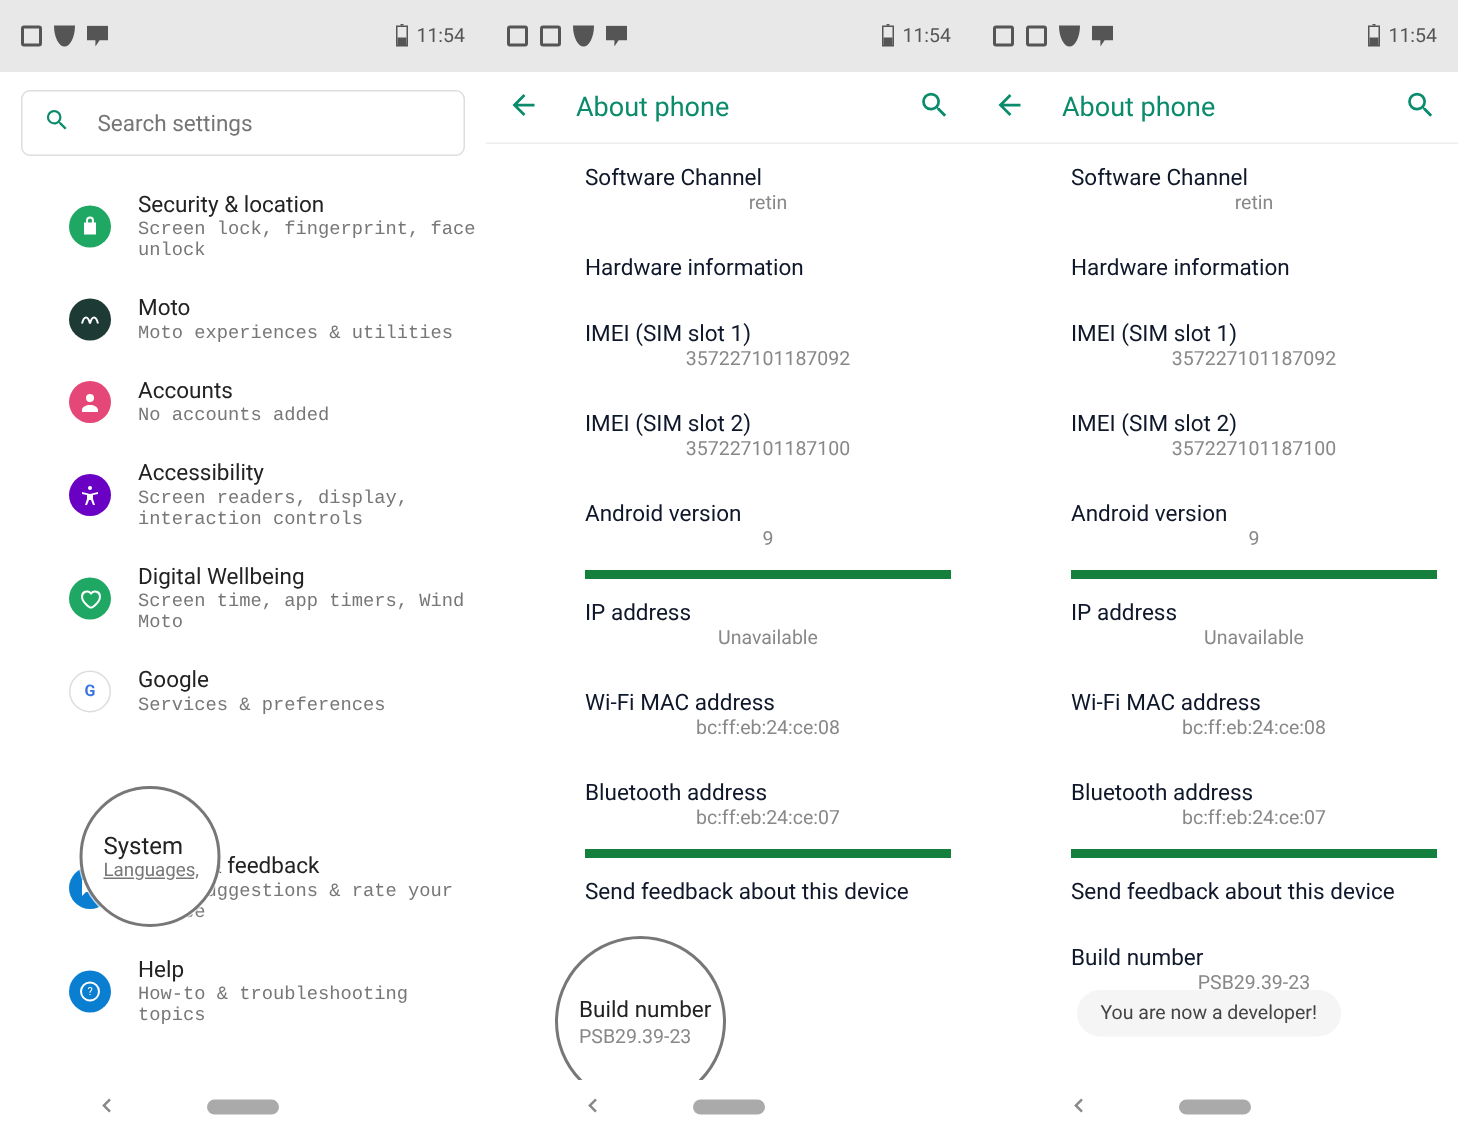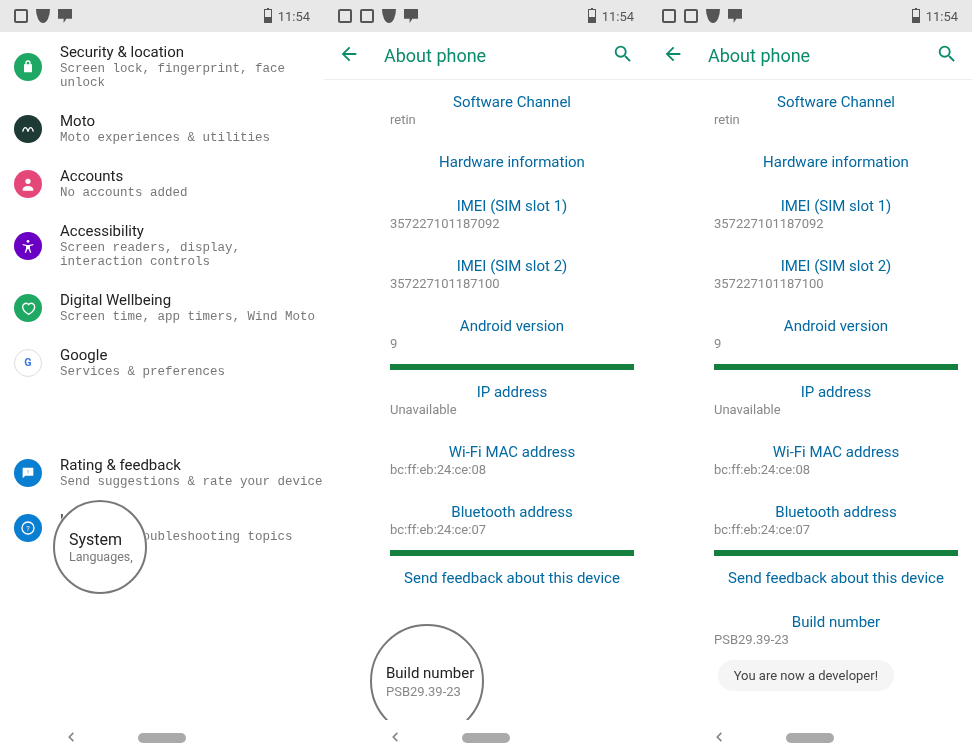--- a/index.html
+++ b/index.html
@@ -1,53 +1,53 @@
 <!DOCTYPE html>
 <html><head>
 <meta charset="utf-8">
 <style>
 * { margin: 0; padding: 0; box-sizing: border-box; font-family: Roboto, Arial, sans-serif; }
 body { background: #fff; width: 972px; height: 756px; position: relative; overflow: hidden; }
 .triple { display: flex; width: 972px; height: 720px; }
 .panel { width: 324px; height: 720px; position: relative; background: #fff; }
-.status-bar { height: 32px; background: #e8e8e8; display: flex; align-items: center; justify-content: space-between; padding: 0 14px; font-size: 13px; color: #555; }
+.status-bar { height: 48px; background: #e8e8e8; display: flex; align-items: center; justify-content: space-between; padding: 0 14px; font-size: 13px; color: #555; }
 .status-left { display: flex; gap: 8px; align-items: center; }
 .status-right { display: flex; gap: 6px; align-items: center; }
 .status-icon { width: 14px; height: 14px; display: inline-block; background: #555; }
 .status-icon.sms { clip-path: polygon(0 0, 100% 0, 100% 70%, 60% 70%, 40% 100%, 40% 70%, 0 70%); }
 .status-icon.shield { border-radius: 50% 50% 50% 50% / 0 0 100% 100%; }
 .status-icon.img { border: 2px solid #555; background: none; border-radius: 2px; box-sizing: border-box; }
 .battery { width: 8px; height: 14px; border: 1px solid #555; position: relative; }
 .battery::before { content: ''; position: absolute; top: -2px; left: 2px; width: 2px; height: 1px; background: #555; }
 .battery::after { content: ''; position: absolute; bottom: 0; left: 0; right: 0; height: 40%; background: #555; }
 
 .search-box { margin: 12px 14px; height: 44px; border: 1px solid #ddd; border-radius: 6px; display: flex; align-items: center; padding: 0 14px; gap: 18px; }
 .search-icon svg { width: 18px; height: 18px; }
 .search-input { border: none; outline: none; font-size: 15px; color: #666; flex: 1; }
-.settings-list { padding: 0 0 0 14px; }
+.settings-list { padding: 0 0 0 14px; margin-left: 32px; }
 .setting-row { display: flex; align-items: center; gap: 18px; padding: 11px 0; cursor: pointer; }
 .setting-icon { width: 28px; height: 28px; border-radius: 50%; display: flex; align-items: center; justify-content: center; flex-shrink: 0; }
 .setting-icon svg { width: 16px; height: 16px; fill: #fff; }
 .setting-text .title { font-size: 15px; color: #222; }
 .setting-text .sub { font-size: 12.5px; color: #777; margin-top: 1px; font-family: Liberation Mono, monospace; }
 
 .app-bar { height: 48px; display: flex; align-items: center; padding: 0 14px; border-bottom: 1px solid #eee; gap: 24px; }
 .back-arrow svg, .search-action svg { width: 22px; height: 22px; }
 .app-title { font-size: 18px; color: #0a8b6b; flex: 1; font-weight: 400; }
 .info-list { padding-left: 66px; padding-right: 14px; }
 .info-row { padding: 13px 0; }
-.info-row .label { font-size: 15px; color: #0369a1; text-align: center; }
-.info-row .value { font-size: 13px; color: #888; margin-top: 1px; }
+.info-row .label { font-size: 15px; color: #0f172a; }
+.info-row .value { font-size: 13px; color: #888; margin-top: 1px; text-align: center; }
 .info-row.divider { border-top: 6px solid #15803d; }
 .info-row.single .label { font-size: 15px; }
 
 .circle-highlight { position: absolute; border: 2px solid #777; border-radius: 50%; background: #fff; display: flex; flex-direction: column; justify-content: center; padding-left: 14px; box-shadow: 0 0 0 1px rgba(255,255,255,0.7); }
-.circle1 { width: 94px; height: 94px; left: 53px; top: 500px; }
+.circle1 { width: 94px; height: 94px; left: 53px; top: 524px; }
 .circle1 .title { font-size: 16px; color: #222; }
-.circle1 .sub { font-size: 12.5px; color: #777; }
+.circle1 .sub { font-size: 12.5px; color: #777; text-decoration: underline; }
 .circle2 { width: 114px; height: 114px; left: 370px; top: 624px; padding-left: 14px; }
 .circle2 .label { font-size: 15px; color: #222; }
 .circle2 .value { font-size: 13px; color: #888; margin-top: 2px; }
 
 .toast { position: absolute; right: 78px; top: 660px; background: rgba(245,245,245,0.96); color: #444; font-size: 13px; padding: 8px 16px; border-radius: 16px; }
 
 .nav-bar { position: absolute; bottom: 0; left: 0; width: 972px; height: 36px; display: flex; background: #fff; }
 .nav-seg { width: 324px; display: flex; align-items: center; justify-content: center; gap: 60px; }
 .nav-back svg { width: 14px; height: 14px; fill: #888; }
 .nav-pill { width: 48px; height: 10px; background: #aaa; border-radius: 5px; }
@@ -61,20 +61,28 @@
     <div class="status-bar">
       <div class="status-left">
         <span class="status-icon img"></span>
         <span class="status-icon shield"></span>
         <span class="status-icon sms"></span>
       </div>
       <div class="status-right">
         <span class="battery"></span>
         <span>11:54</span>
       </div>
+    </div>
+    <div class="search-box">
+      <span class="search-icon">
+        <svg viewBox="0 0 24 24">
+            <path fill="#0a8b6b" d="M15.5 14h-.79l-.28-.27A6.471 6.471 0 0016 9.5 6.5 6.5 0 109.5 16c1.61 0 3.09-.59 4.23-1.57l.27.28v.79l5 4.99L20.49 19l-4.99-5zm-6 0C7.01 14 5 11.99 5 9.5S7.01 5 9.5 5 14 7.01 14 9.5 11.99 14 9.5 14z"></path>
+          </svg>
+      </span>
+      <input class="search-input" placeholder="Search settings" style="">
     </div>
     <div class="settings-list" id="settings-list">
         <div class="setting-row">
           <div class="setting-icon" style="background: rgb(31, 168, 100);">
             <svg viewBox="0 0 24 24">
               <path d="M12 2a4 4 0 00-4 4v2H6v12h12V8h-2V6a4 4 0 00-4-4zm-2 4a2 2 0 114 0v2h-4V6z"></path>
             </svg>
           </div>
           <div class="setting-text">
             <div class="title">Security &amp; location</div>

